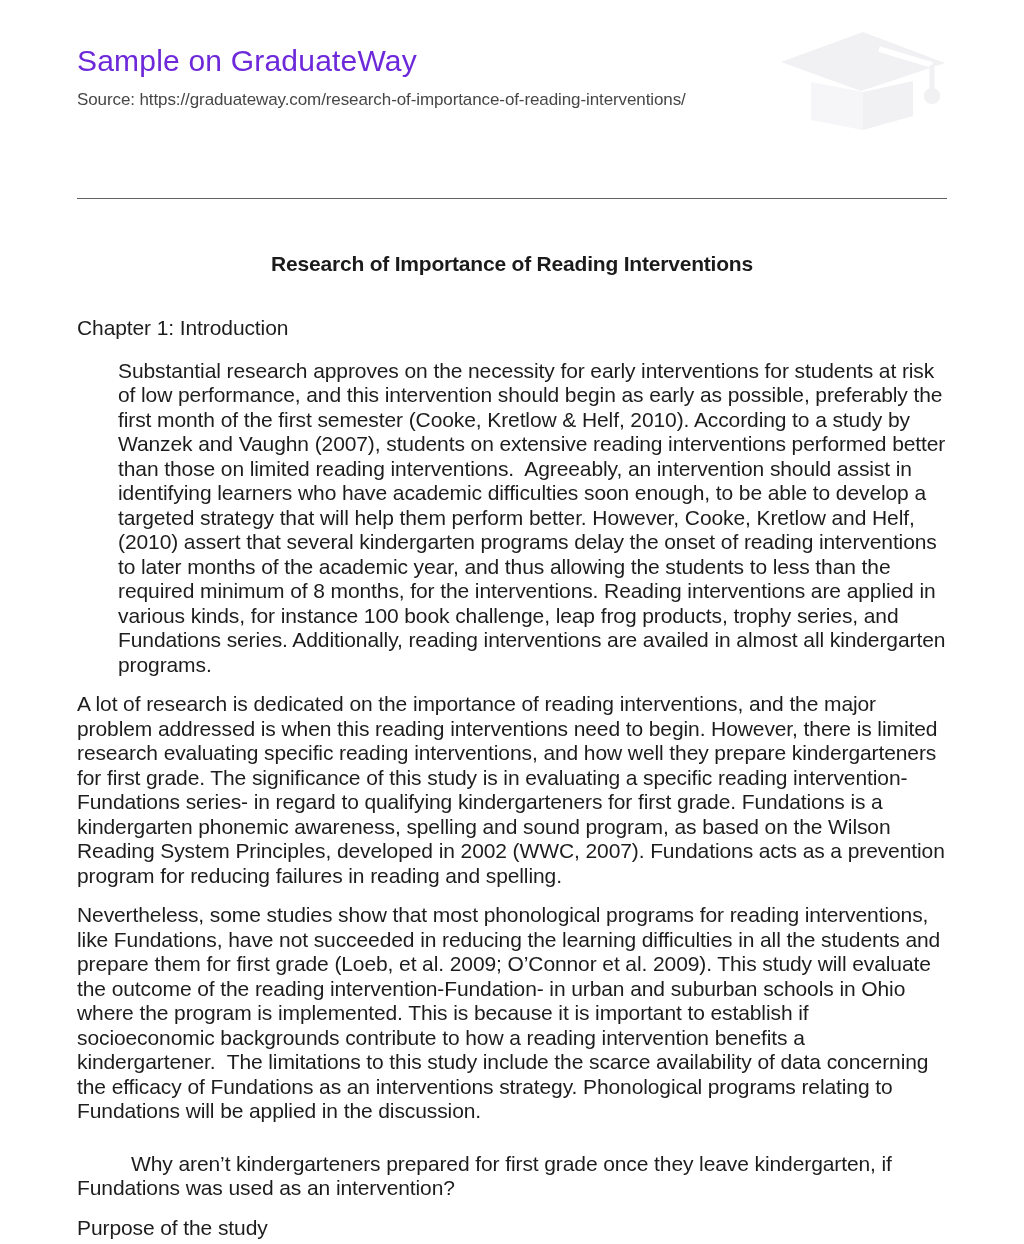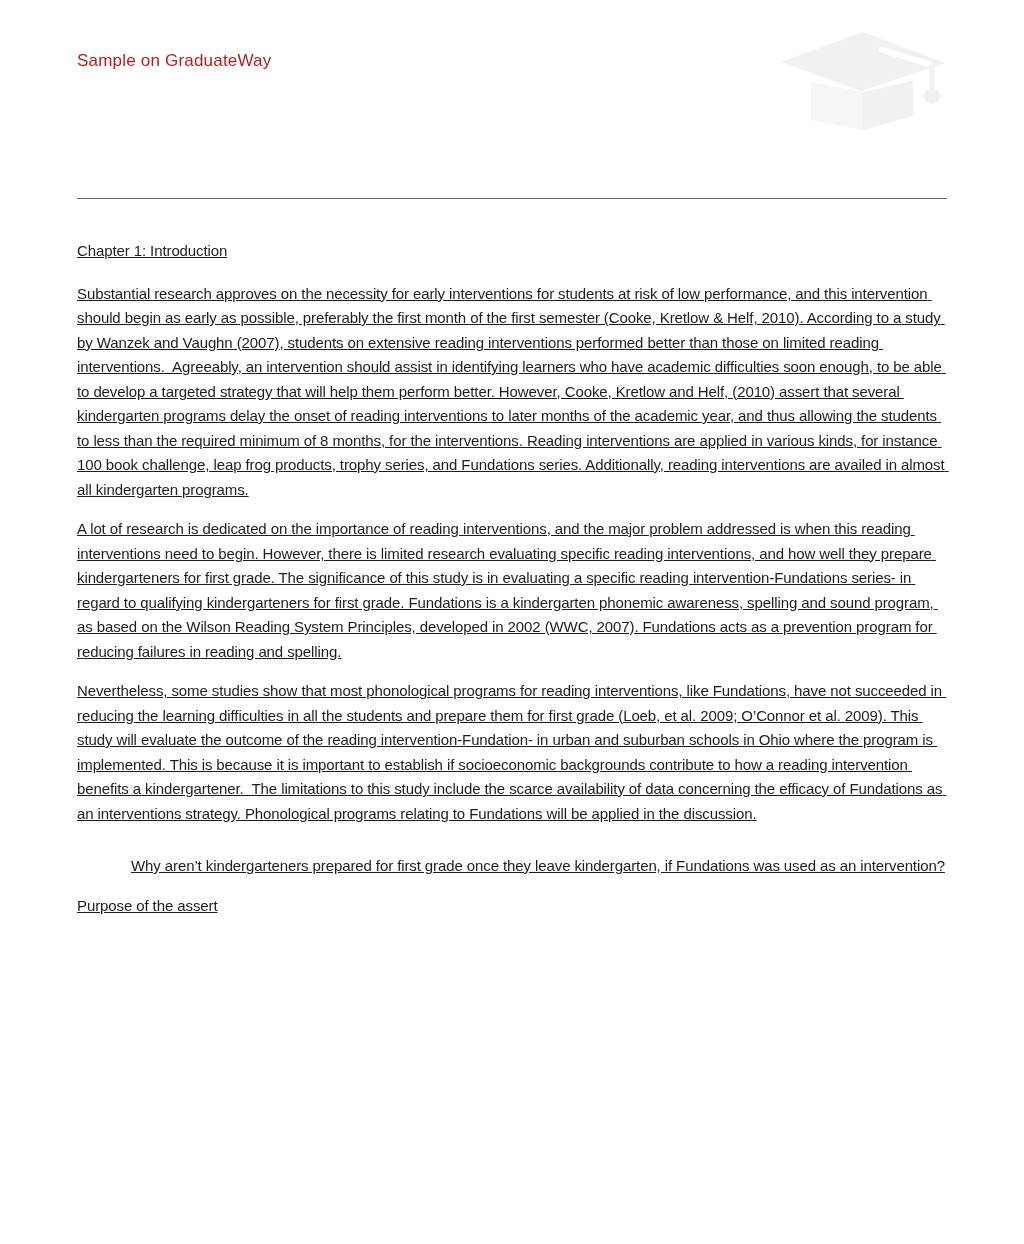--- a/index.html
+++ b/index.html
@@ -19,23 +19,23 @@
     margin: 0 auto;
     padding: 0 0 40px 0;
   }
   
   .header {
     position: relative;
     padding-top: 47px;
     min-height: 108px;
   }
   .site-label {
-    font-size: 17px;
+    font-size: 30px;
     line-height: 28px;
-    color: #b91c1c;
+    color: #6d28d9;
     letter-spacing: 0.2px;
   }
   .source-line {
     margin-top: 14px;
     font-size: 17px;
     line-height: 22px;
     color: #474747;
     letter-spacing: -0.1px;
   }
   .source-line .url {
@@ -59,46 +59,50 @@
   .essay-title {
     margin: 53px 0 0 0;
     font-size: 21px;
     line-height: 24px;
     font-weight: bold;
     text-align: center;
     color: #1b1b1b;
     letter-spacing: -0.2px;
   }
   .block {
-    font-size: 15px;
+    font-size: 21px;
     line-height: 24.5px;
     color: #1d1d1d;
     letter-spacing: -0.1px;
     margin: 15px 0 0 0;
     white-space: pre-wrap;
-    text-decoration: underline;
   }
   .block.first {
     margin-top: 40px;
   }
   .block.body-first {
     margin-top: 18px;
+    margin-left: 41px;
   }
   .block.indented {
     text-indent: 54px;
     margin-top: 28px;
   }
 </style>
 </head>
 <body>
 
 <div class="page">
 
   <div class="header">
     <div class="site-label">Sample on GraduateWay</div>
+    <div class="source-line">
+      <span>Source:</span>
+      <span> </span><a class="url">https://graduateway.com/research-of-importance-of-reading-interventions/</a>
+    </div>
 
     <span class="logo">
       <svg width="168" height="108" viewBox="0 0 168 108" xmlns="http://www.w3.org/2000/svg">
 
         <polygon points="32,54 84,64 84,102 32,92" fill="#f6f5f7"></polygon>
 
         <polygon points="84,64 134,53 134,88 84,102" fill="#f1f0f2"></polygon>
 
         <polygon points="2,34 84,4 166,35 82,63" fill="#f1f0f2"></polygon>
 
@@ -107,29 +111,30 @@
         <line x1="153" y1="37" x2="153" y2="62" stroke="#f1f0f2" stroke-width="5"></line>
 
         <circle cx="153" cy="68" r="8" fill="#f1f0f2"></circle>
       </svg>
     </span>
   </div>
 
   <hr class="divider">
 
   <div class="essay">
+    <h1 class="essay-title">Research of Importance of Reading Interventions</h1>
 
     <p class="block first">Chapter 1: Introduction</p>
 
     <p class="block body-first">Substantial research approves on the necessity for early interventions for students at risk of low performance, and this intervention should begin as early as possible, preferably the first month of the first semester (Cooke, Kretlow &amp; Helf, 2010). According to a study by Wanzek and Vaughn (2007), students on extensive reading interventions performed better than those on limited reading interventions.  Agreeably, an intervention should assist in identifying learners who have academic difficulties soon enough, to be able to develop a targeted strategy that will help them perform better. However, Cooke, Kretlow and Helf, (2010) assert that several kindergarten programs delay the onset of reading interventions to later months of the academic year, and thus allowing the students to less than the required minimum of 8 months, for the interventions. Reading interventions are applied in various kinds, for instance 100 book challenge, leap frog products, trophy series, and Fundations series. Additionally, reading interventions are availed in almost all kindergarten programs.</p>
 
     <p class="block">A lot of research is dedicated on the importance of reading interventions, and the major problem addressed is when this reading interventions need to begin. However, there is limited research evaluating specific reading interventions, and how well they prepare kindergarteners for first grade. The significance of this study is in evaluating a specific reading intervention-Fundations series- in regard to qualifying kindergarteners for first grade. Fundations is a kindergarten phonemic awareness, spelling and sound program, as based on the Wilson Reading System Principles, developed in 2002 (WWC, 2007). Fundations acts as a prevention program for reducing failures in reading and spelling.</p>
 
     <p class="block">Nevertheless, some studies show that most phonological programs for reading interventions, like Fundations, have not succeeded in reducing the learning difficulties in all the students and prepare them for first grade (Loeb, et al. 2009; O’Connor et al. 2009). This study will evaluate the outcome of the reading intervention-Fundation- in urban and suburban schools in Ohio where the program is implemented. This is because it is important to establish if socioeconomic backgrounds contribute to how a reading intervention benefits a kindergartener.  The limitations to this study include the scarce availability of data concerning the efficacy of Fundations as an interventions strategy. Phonological programs relating to Fundations will be applied in the discussion.</p>
 
 
     <p class="block indented">Why aren’t kindergarteners prepared for first grade once they leave kindergarten, if Fundations was used as an intervention?</p>
 
-    <p class="block">Purpose of the assert</p>
+    <p class="block">Purpose of the study</p>
 
   </div>
 
 </div>
 
 </body></html>

